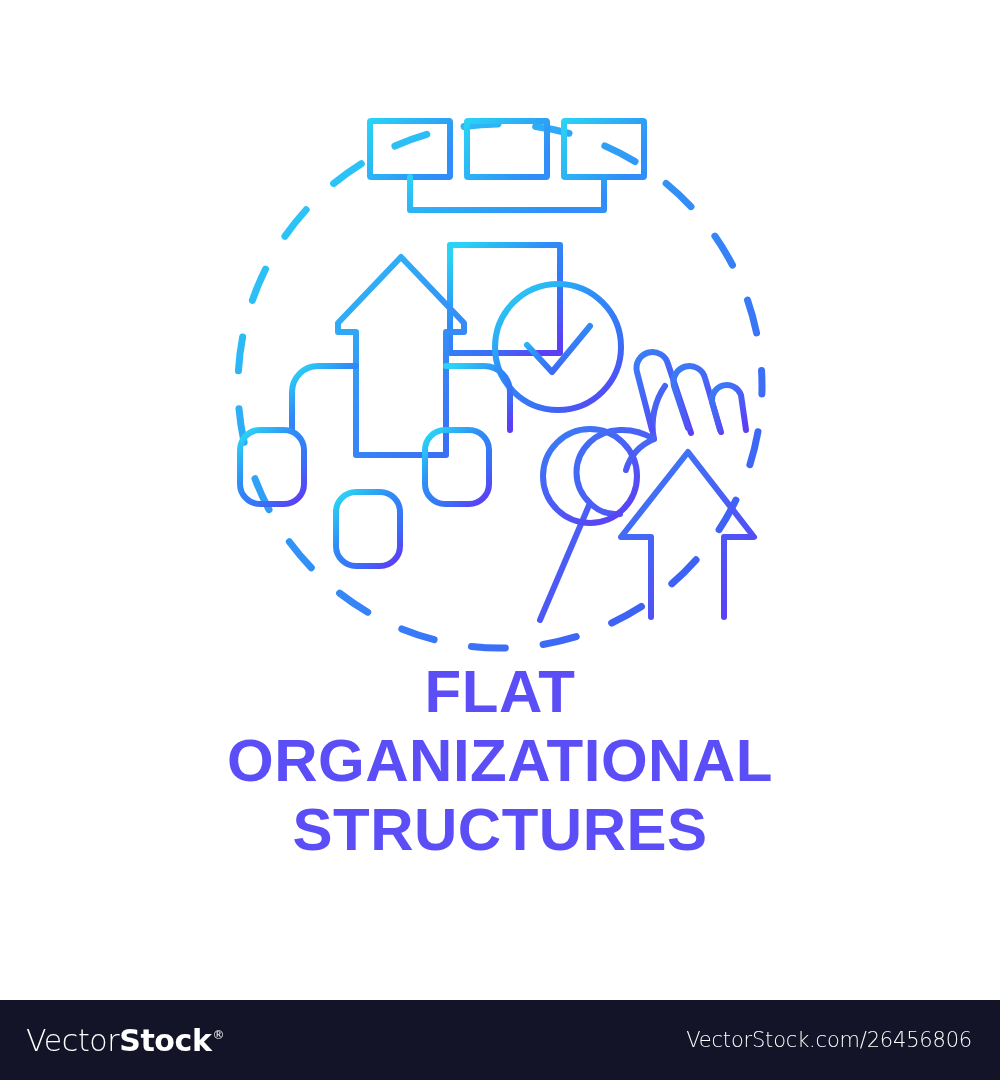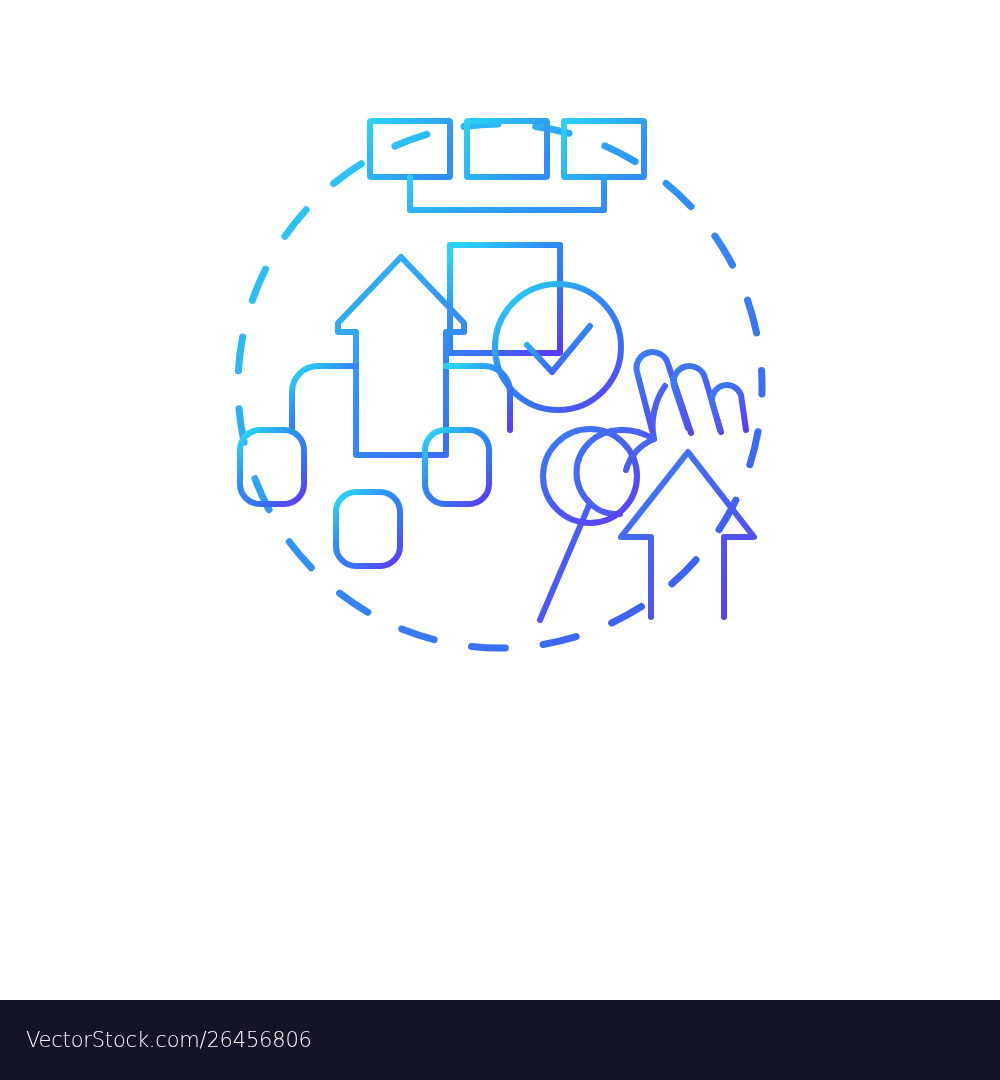--- a/index.html
+++ b/index.html
@@ -196,18 +196,28 @@
                    L554 437
                    L524 437
                    L524 517" stroke="url(#gradHand)"></path>
 
         </g>
       </svg>
     </div>
 
   </div>
 
+  <div class="title-block">
+    <span class="title-line">FLAT</span>
+    <span class="title-line">ORGANIZATIONAL</span>
+    <span class="title-line">STRUCTURES</span>
+  </div>
 
   <div class="footer">
+    <div class="brand">
+      <span class="b-vector">Vector</span>
+        <span class="b-stock">Stock</span>
+        <span class="b-reg">®</span>
+    </div>
     <div class="footer-url">VectorStock.com/26456806</div>
   </div>
 
 </div>
 
 </body></html>

